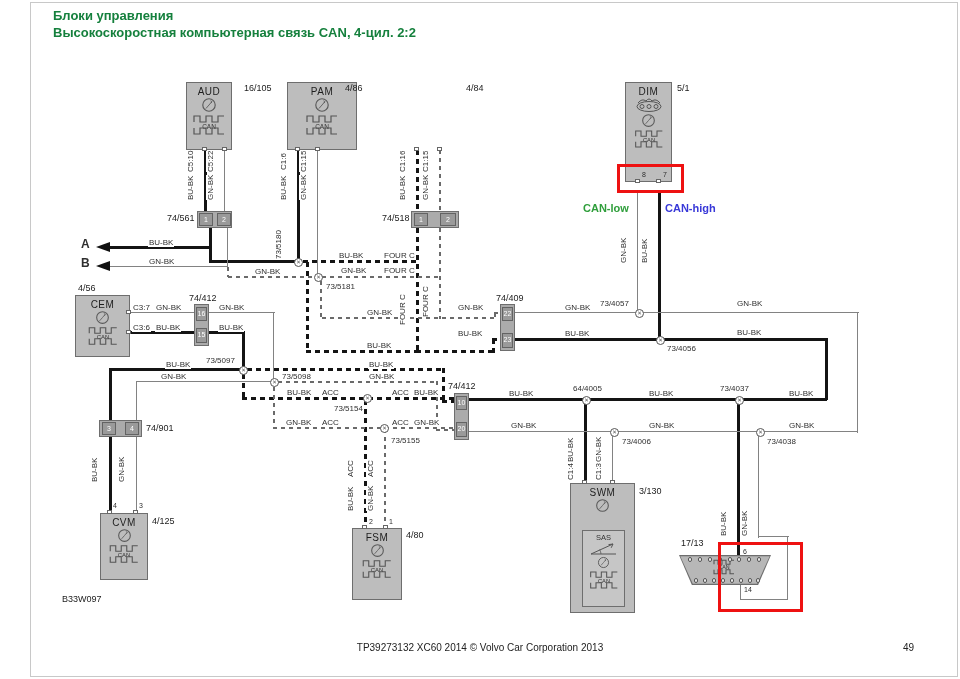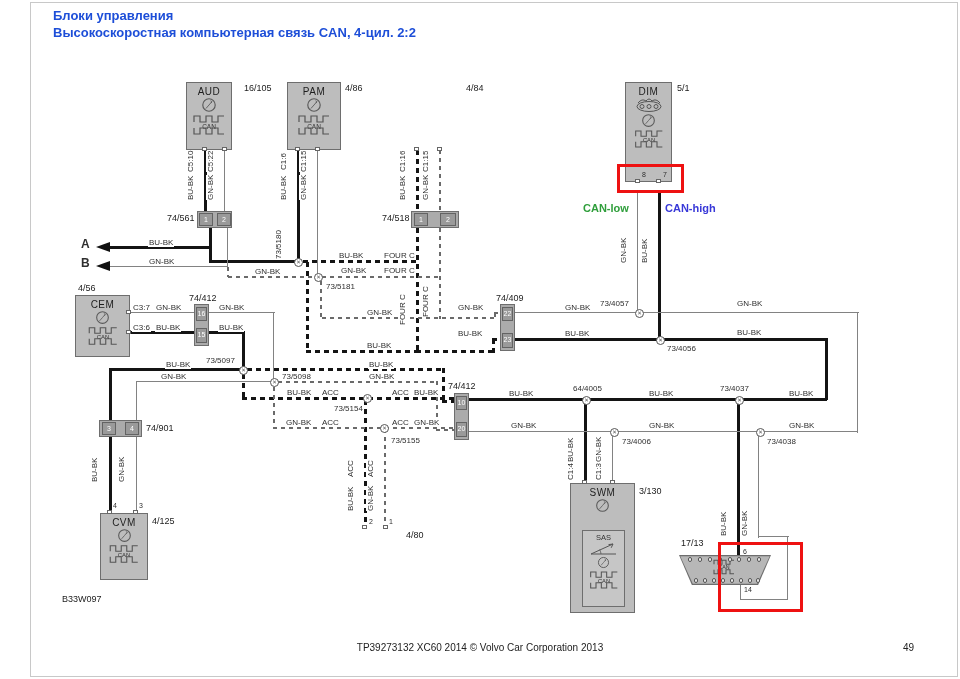--- a/index.html
+++ b/index.html
@@ -1,18 +1,18 @@
 <!DOCTYPE html>
 <html><head>
 <meta charset="utf-8">
 <style>
   html,body{margin:0;padding:0;background:#fff;font-family:"Liberation Sans",sans-serif;}
   #page{position:relative;width:960px;height:679px;background:#fff;overflow:hidden;}
   .frame{position:absolute;left:30px;top:2px;right:2px;bottom:2px;border:1px solid #c8c8c8;}
-  .hdr{position:absolute;left:47px;font-size:13px;font-weight:bold;color:#1d4ed8;white-space:nowrap;padding-left:6px;}
+  .hdr{position:absolute;left:47px;font-size:13px;font-weight:bold;color:#15803d;white-space:nowrap;padding-left:6px;}
   .ftr{position:absolute;left:0;width:100%;text-align:center;top:642px;font-size:10px;color:#222;}
   .pageno{position:absolute;left:903px;top:642px;font-size:10px;color:#222;}
   .did{position:absolute;left:62px;top:594px;font-size:9px;color:#222;}
   
   .ecu{position:absolute;background:#bdbdbd;border:1.5px solid #6e6e6e;box-sizing:border-box;display:flex;flex-direction:column;align-items:center;z-index:3;}
   .ecu .t{font-size:10px;color:#1d1d1d;margin-top:3px;letter-spacing:.5px;}
   .ref{position:absolute;font-size:9px;color:#222;white-space:nowrap;z-index:6;}
   .sub{position:absolute;background:#c6c6c6;border:1px solid #6e6e6e;box-sizing:border-box;display:flex;flex-direction:column;align-items:center;}
   .sub .s{font-size:7.5px;color:#333;margin-top:2px;}
   
@@ -62,21 +62,21 @@
         <path d="M9 9 L5.5 13 M9 9 L12 5.5 M10.7 4.3 L12.3 5.3 L11.3 6.9" fill="none" stroke="#5a5a5a" stroke-width="1"></path>
       </svg>
     <svg width="36" height="24" viewBox="0 0 36 24">
         <path d="M3 9 V3 H9 V9 H15 V3 H21 V9 H27 V3 H33" fill="none" stroke="#555" stroke-width="1.2"></path>
         <text x="18" y="15.5" font-size="6.5" text-anchor="middle" fill="#333">CAN</text>
         <path d="M3 15 V21 H9 V15 H15 V21 H21 V15 H27 V21 H33" fill="none" stroke="#555" stroke-width="1.2"></path>
       </svg>
   </div>
   <div class="ref" style="left:244px;top:83px">16/105</div>
 
-  <div class="ecu" style="left:287px;top:82px;width:54px;height:68px">
+  <div class="ecu" style="left:287px;top:82px;width:70px;height:68px">
     <div class="t">PAM</div>
     <svg class="kc" width="16" height="16" viewBox="0 0 18 18">
         <circle cx="9" cy="9" r="7" fill="none" stroke="#5a5a5a" stroke-width="1.3"></circle>
         <path d="M9 9 L5.5 13 M9 9 L12 5.5 M10.7 4.3 L12.3 5.3 L11.3 6.9" fill="none" stroke="#5a5a5a" stroke-width="1"></path>
       </svg>
     <svg width="36" height="24" viewBox="0 0 36 24">
         <path d="M3 9 V3 H9 V9 H15 V3 H21 V9 H27 V3 H33" fill="none" stroke="#555" stroke-width="1.2"></path>
         <text x="18" y="15.5" font-size="6.5" text-anchor="middle" fill="#333">CAN</text>
         <path d="M3 15 V21 H9 V15 H15 V21 H21 V15 H27 V21 H33" fill="none" stroke="#555" stroke-width="1.2"></path>
       </svg>
@@ -127,20 +127,32 @@
         <path d="M9 9 L5.5 13 M9 9 L12 5.5 M10.7 4.3 L12.3 5.3 L11.3 6.9" fill="none" stroke="#5a5a5a" stroke-width="1"></path>
       </svg>
     <svg width="34" height="22" viewBox="0 0 36 24">
         <path d="M3 9 V3 H9 V9 H15 V3 H21 V9 H27 V3 H33" fill="none" stroke="#555" stroke-width="1.2"></path>
         <text x="18" y="15.5" font-size="6.5" text-anchor="middle" fill="#333">CAN</text>
         <path d="M3 15 V21 H9 V15 H15 V21 H21 V15 H27 V21 H33" fill="none" stroke="#555" stroke-width="1.2"></path>
       </svg>
   </div>
   <div class="ref" style="left:152px;top:516px">4/125</div>
 
+  <div class="ecu" style="left:352px;top:528px;width:50px;height:72px">
+    <div class="t">FSM</div>
+    <svg class="kc" width="15" height="15" viewBox="0 0 18 18">
+        <circle cx="9" cy="9" r="7" fill="none" stroke="#5a5a5a" stroke-width="1.3"></circle>
+        <path d="M9 9 L5.5 13 M9 9 L12 5.5 M10.7 4.3 L12.3 5.3 L11.3 6.9" fill="none" stroke="#5a5a5a" stroke-width="1"></path>
+      </svg>
+    <svg width="34" height="22" viewBox="0 0 36 24">
+        <path d="M3 9 V3 H9 V9 H15 V3 H21 V9 H27 V3 H33" fill="none" stroke="#555" stroke-width="1.2"></path>
+        <text x="18" y="15.5" font-size="6.5" text-anchor="middle" fill="#333">CAN</text>
+        <path d="M3 15 V21 H9 V15 H15 V21 H21 V15 H27 V21 H33" fill="none" stroke="#555" stroke-width="1.2"></path>
+      </svg>
+  </div>
   <div class="ref" style="left:406px;top:530px">4/80</div>
 
   <div class="ecu" style="left:570px;top:483px;width:65px;height:130px">
     <div class="t">SWM</div>
     <svg class="kc" width="15" height="15" viewBox="0 0 18 18">
         <circle cx="9" cy="9" r="7" fill="none" stroke="#5a5a5a" stroke-width="1.3"></circle>
         <path d="M9 9 L5.5 13 M9 9 L12 5.5 M10.7 4.3 L12.3 5.3 L11.3 6.9" fill="none" stroke="#5a5a5a" stroke-width="1"></path>
       </svg>
     <div class="sub" style="left:11px;top:46px;width:43px;height:77px">
       <div class="s">SAS</div>

